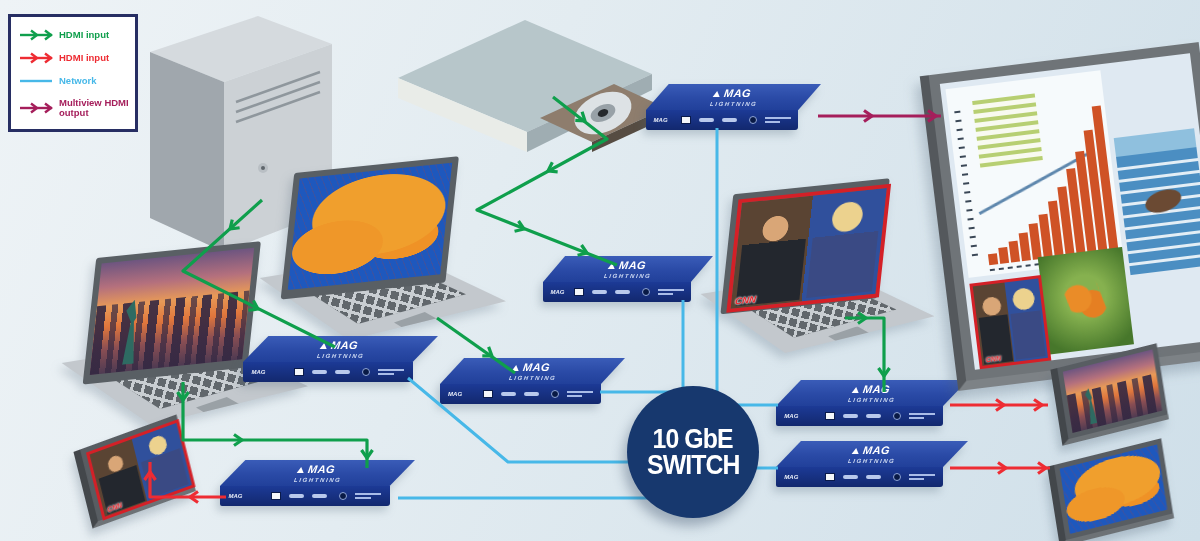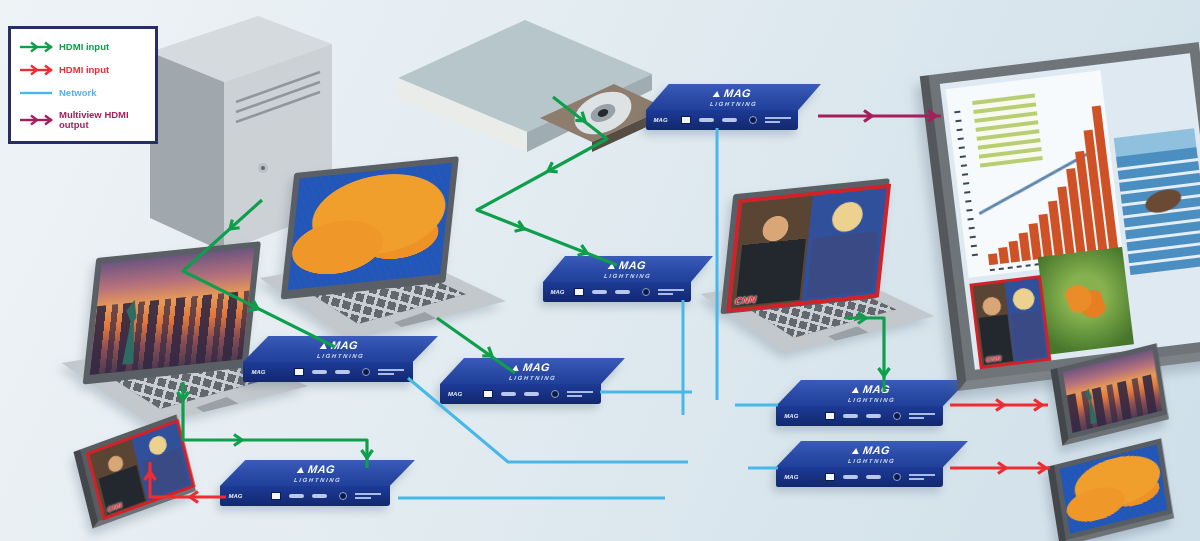--- a/index.html
+++ b/index.html
@@ -1,22 +1,22 @@
 <!DOCTYPE html>
 <html><head>
 <meta charset="utf-8">
 <style>
   html,body{margin:0;padding:0;}
   body{font-family:"Liberation Sans",sans-serif;}
   .stage{position:relative;width:1200px;height:541px;overflow:hidden;
          background:linear-gradient(115deg,#eef3f6 0%,#e3ecf1 40%,#cfdfe9 100%);}
 
   
-  .legend{position:absolute;left:8px;top:26px;width:112px;background:#fff;
-          border:3px solid #272e63;padding:12px 24px 10px 8px;z-index:40;
+  .legend{position:absolute;left:8px;top:14px;width:112px;background:#fff;
+          border:3px solid #272e63;padding:12px 4px 10px 8px;z-index:40;
           display:flex;flex-direction:column;gap:11px;}
   .leg-row{display:flex;align-items:center;gap:6px;font-weight:700;font-size:9.5px;line-height:1.1;}
   .leg-row svg{flex:0 0 34px;}
   .leg-green{color:#0f9f4c}.leg-red{color:#ee2c33}.leg-blue{color:#47b8e8}.leg-magenta{color:#a51e5b}
 
   
   .mag{position:absolute;z-index:2;filter:drop-shadow(-3px 5px 4px rgba(80,100,120,.28));}
   .mag-top{position:relative;height:26px;clip-path:polygon(13% 0,100% 0,87% 100%,0 100%);
            background:linear-gradient(180deg,#3a5cb8 0%,#2a4aa6 55%,#21409a 100%);
            display:flex;flex-direction:column;align-items:center;justify-content:center;}
@@ -427,20 +427,24 @@
       <path class="w-blue" d="M748,468 L778,468"></path>
     </g>
 
     <g>
       <path class="w-mag" d="M818,116 L941,116"></path>
       <path class="w-mag" transform="translate(872,116)" d="M-8,-5.5 L0,0 L-8,5.5"></path>
       <path class="w-mag" transform="translate(936,116)" d="M-8,-5.5 L0,0 L-8,5.5"></path>
     </g>
   </svg>
 
+  <div class="switch">
+    <div>10 GbE</div>
+    <div>SWITCH</div>
+  </div>
 
   <div class="legend">
     <div class="leg-row leg-green">
       <svg viewBox="0 0 34 12" width="34" height="12">
         <g stroke="currentColor" stroke-width="2.4" fill="none">
           <path d="M1,6 H33"></path>
             <path d="M12,1.5 L18,6 L12,10.5"></path>
             <path d="M26,1.5 L32,6 L26,10.5"></path>
         </g>
       </svg>

